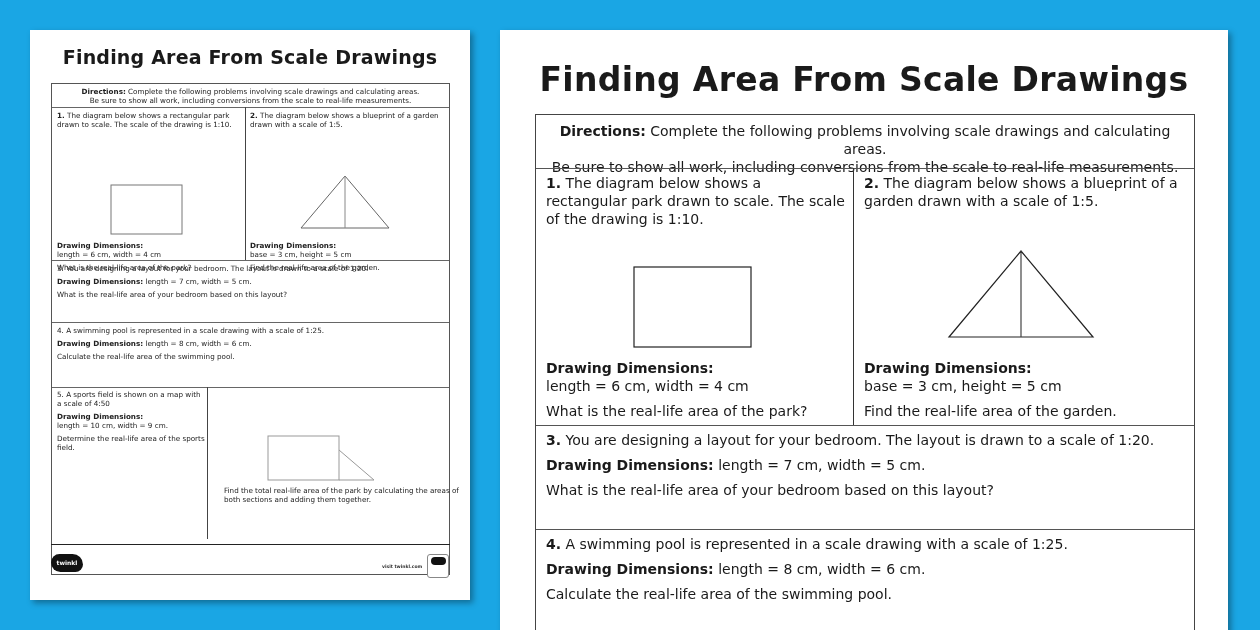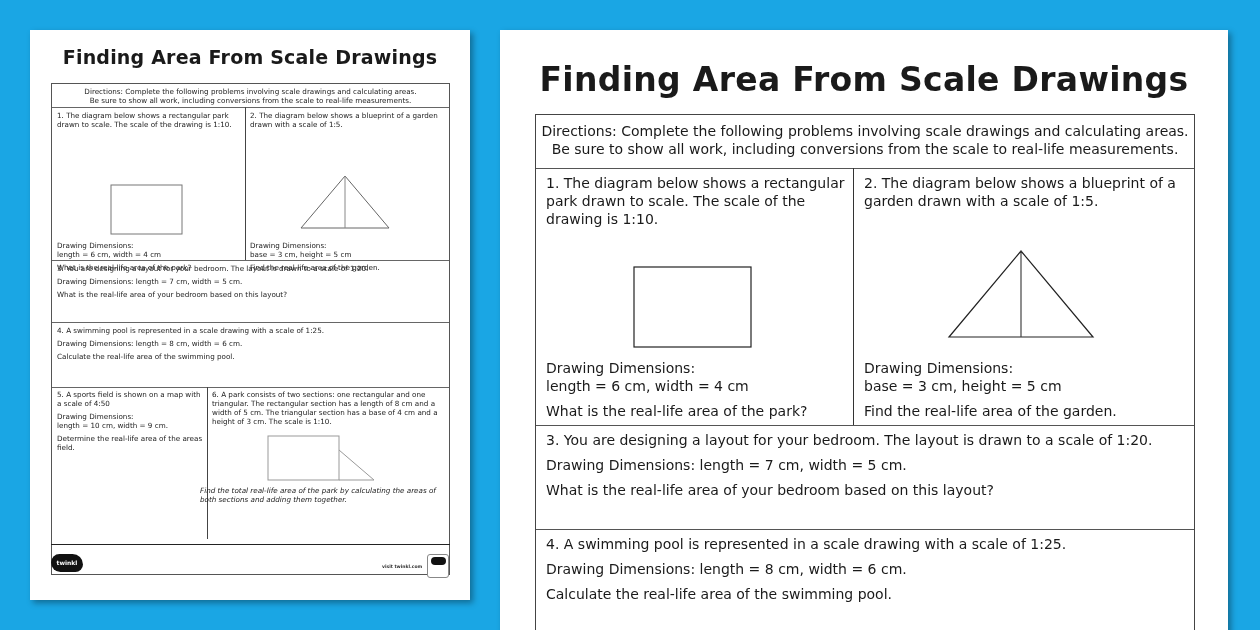--- a/index.html
+++ b/index.html
@@ -48,21 +48,21 @@
     position: absolute; left: 0; top: 30px; width: 100%;
     text-align: center; font-weight: bold; font-size: 33px; letter-spacing: 0.3px;
   }
   #large-page .tbl {
     position: absolute; left: 35px; top: 84px; width: 660px; height: 560px;
     border: 1.5px solid #444; border-bottom: none;
   }
   .l-cell { position: absolute; font-size: 14px; line-height: 18px; color: #1a1a1a; }
   .l-hline { position: absolute; left: 0; width: 100%; height: 0; border-top: 1.5px solid #555; }
   .l-vline { position: absolute; width: 0; border-left: 1.5px solid #333; }
-  .bold { font-weight: normal; }
+  .bold { font-weight: bold; }
   .gap { margin-top: 7px; }
   .gap-s { margin-top: 4px; }
   svg { position: absolute; overflow: visible; }
 </style>
 </head>
 <body style="background: rgb(26, 166, 228);">
 
 <div class="page" id="small-page">
   <div class="title">Finding Area From Scale Drawings</div>
 
@@ -119,31 +119,28 @@
       <div class="gap-s">Calculate the real-life area of the swimming pool.</div>
     </div>
 
     <div class="s-hline" style="top:303px;"></div>
     <div class="s-vline" style="left:155px; top:303px; height:152px;"></div>
 
     <div class="s-cell" style="left:5px; top:306px; width:148px;">
       <div><span>5.</span> <span>A sports field is shown on a map with a scale of 4:50</span></div>
       <div class="gap-s bold">Drawing Dimensions:</div>
       <div>length = 10 cm, width = 9 cm.</div>
-      <div class="gap-s">Determine the real-life area of the areas field.</div>
-    </div>
-
-    <div class="s-cell" style="left:160px; top:306px; width:236px;">
-      <span>6.</span> <span>A park consists of two sections: one rectangular and one triangular. The rectangular section has a length of 8 cm and a width of 5 cm. The triangular section has a base of 4 cm and a height of 3 cm. The scale is 1:10.</span>
-    </div>
+      <div class="gap-s">Determine the real-life area of the sports field.</div>
+    </div>
+
     <svg style="left:0; top:0;" width="1" height="1">
       <rect x="216" y="352" width="71" height="44" fill="none" stroke="#999" stroke-width="1"></rect>
       <polyline points="287,366 322,396 287,396" fill="none" stroke="#999" stroke-width="1"></polyline>
     </svg>
-    <div class="s-cell" style="left:148px; top:402px; width:236px;font-style:italic;">Find the total real-life area of the park by calculating the areas of both sections and adding them together.</div>
+    <div class="s-cell" style="left:172px; top:402px; width:236px;">Find the total real-life area of the park by calculating the areas of both sections and adding them together.</div>
   </div>
 
   <div class="s-footer-line"></div>
   <div class="twinkl-logo">twinkl</div>
   <div class="visit-text">visit twinkl.com</div>
   <div class="badge">
       <div class="badge-inner"></div>
     </div>
 </div>
 

